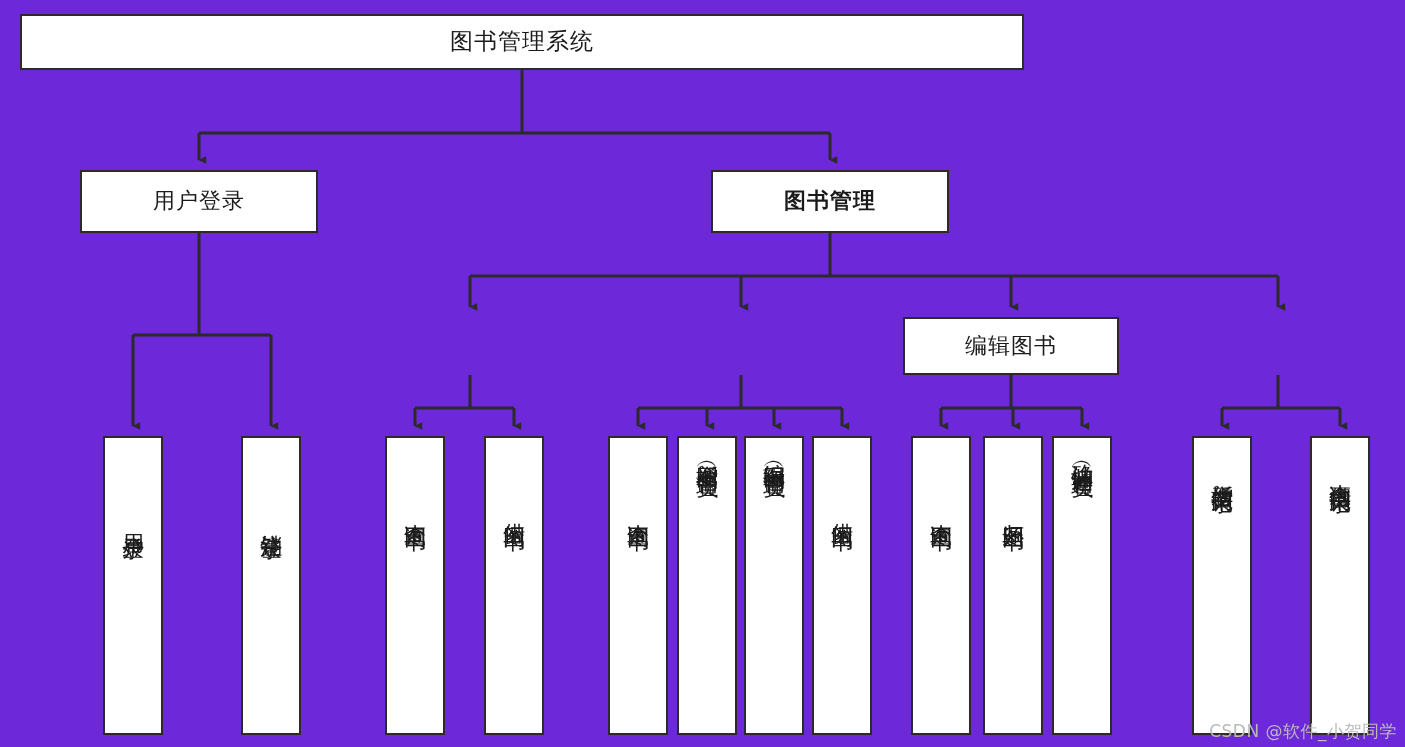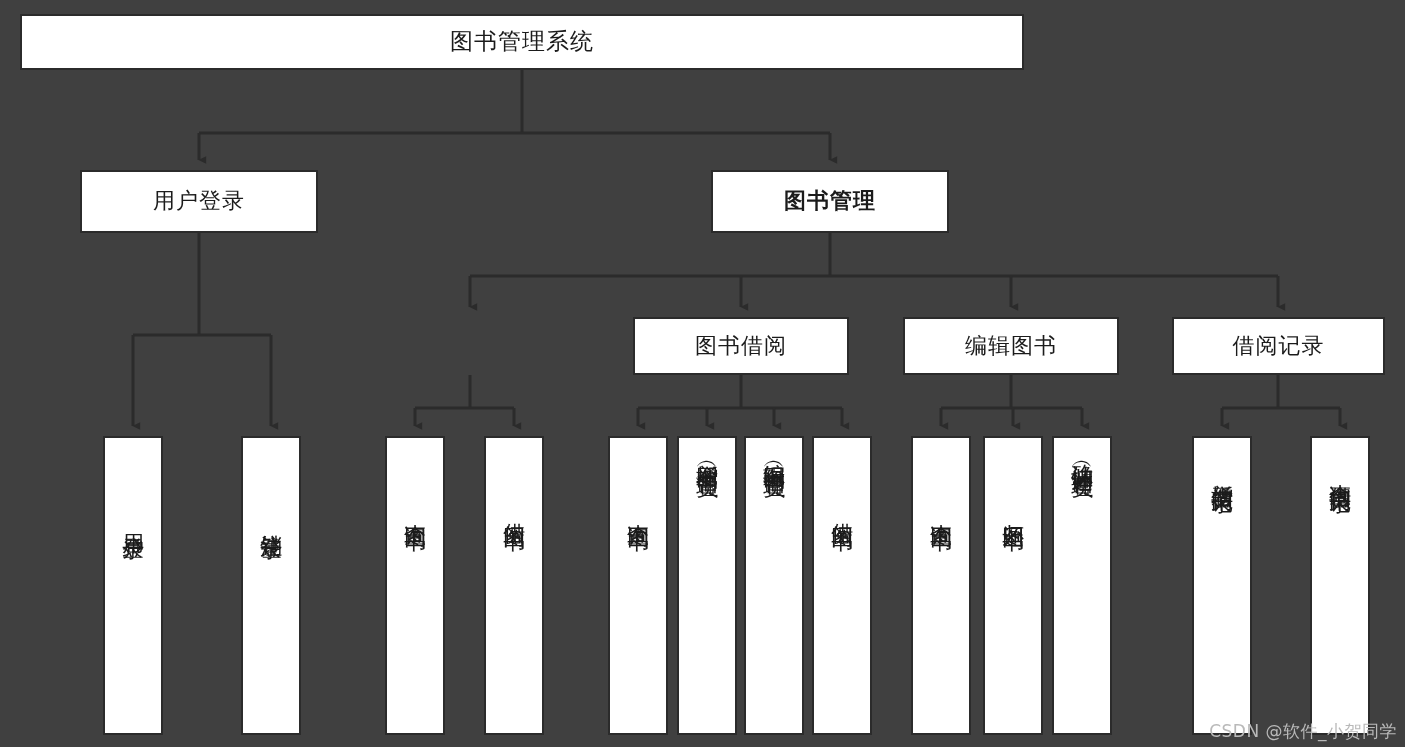--- a/index.html
+++ b/index.html
@@ -7,21 +7,21 @@
     padding: 0;
     background: #ffffff;
   }
   body {
     font-family: "DejaVu Sans", "Liberation Sans", sans-serif;
   }
   #canvas {
     position: relative;
     width: 1405px;
     height: 747px;
-    background: #404040;
+    background: #6d28d9;
     overflow: hidden;
   }
   #wires {
     position: absolute;
     left: 0;
     top: 0;
     width: 1405px;
     height: 747px;
     pointer-events: none;
   }
@@ -121,23 +121,21 @@
       <path d="M1222,408 L1222,426" marker-end="url(#arrow)"></path>
       <path d="M1340,408 L1340,426" marker-end="url(#arrow)"></path>
     </g>
   </svg>
 
   <div class="node h root" style="left:20px; top:14px; width:1004px; height:56px;">图书管理系统</div>
 
   <div class="node h" style="left:80px; top:170px; width:238px; height:63px;">用户登录</div>
   <div class="node h" style="left:711px; top:170px; width:238px; height:63px;font-weight:bold;">图书管理</div>
 
-  <div class="node h" style="left:633px; top:317px; width:216px; height:58px;">图书借阅</div>
   <div class="node h" style="left:903px; top:317px; width:216px; height:58px;">编辑图书</div>
-  <div class="node h" style="left:1172px; top:317px; width:213px; height:58px;">借阅记录</div>
 
   <div class="node v" style="left:103px; top:436px; width:60px; height:299px;">
     <span class="vtext" style="margin-top:70px;">用户登录</span>
   </div>
   <div class="node v" style="left:241px; top:436px; width:60px; height:299px;">
     <span class="vtext" style="margin-top:70px;">注销登录</span>
   </div>
 
   <div class="node v" style="left:385px; top:436px; width:60px; height:299px;">
     <span class="vtext" style="margin-top:60px;">查询图书</span>

